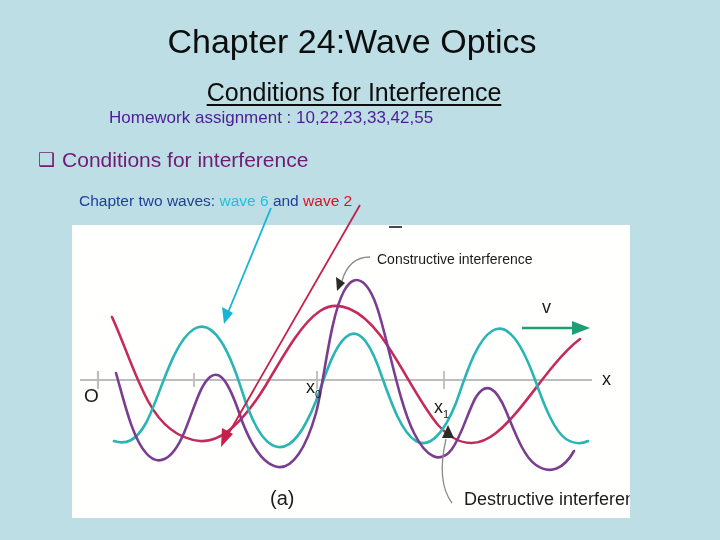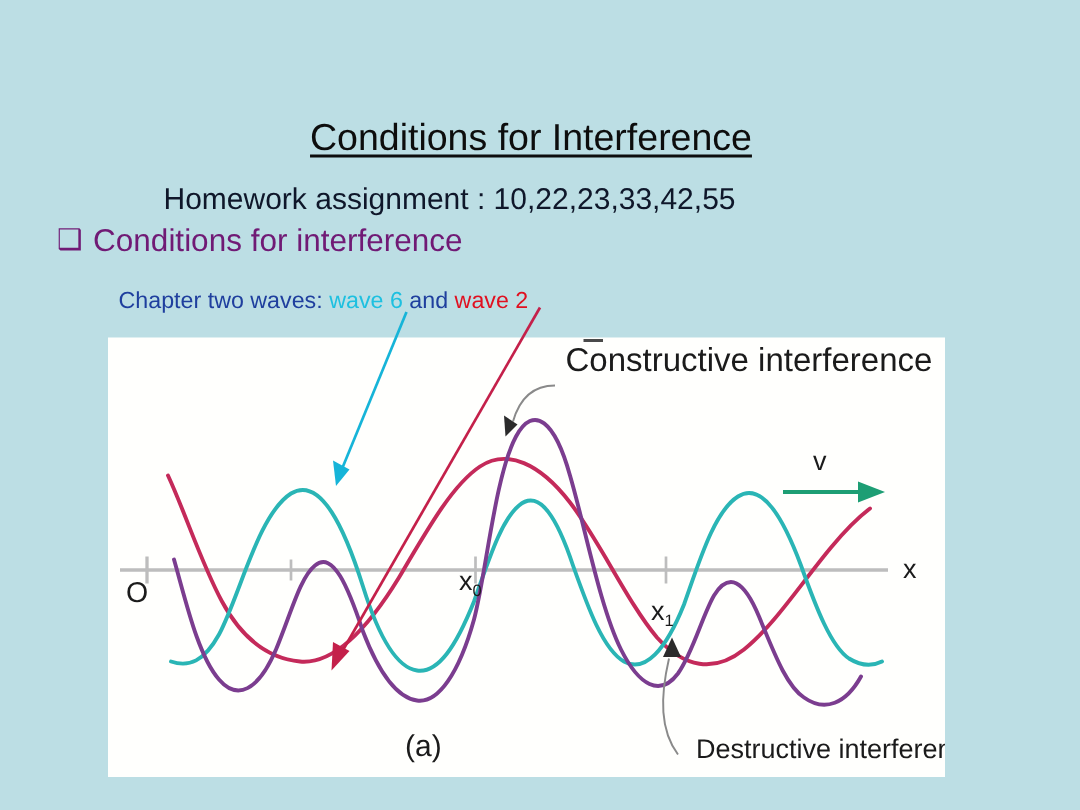--- a/index.html
+++ b/index.html
@@ -42,23 +42,23 @@
     color: #0d0d0d;
     white-space: nowrap;
     text-indent: -12px;
   }
   .title-sub span.u {
     text-decoration: underline;
     text-underline-offset: 3px;
   }
   .homework {
     position: absolute;
-    left: 109px; top: 122px;
-    font-size: 20px;
-    color: #0f172a;
+    left: 109px; top: 108px;
+    font-size: 17px;
+    color: #4c1d95;
     white-space: nowrap;
   }
   
   .bullet-line {
     position: absolute;
     left: 38px; top: 148px;
     font-size: 21px;
     color: #701a75;
     white-space: nowrap;
   }
@@ -98,20 +98,21 @@
     left: 0; top: 0;
     width: 720px; height: 540px;
     pointer-events: none;
   }
 </style>
 </head>
 <body>
 
 <div class="slide">
 
+  <div class="title-main">Chapter 24:Wave Optics</div>
 
   <div class="title-sub">
     <span class="u">Conditions for Interference</span>
   </div>
 
   <div class="homework">Homework assignment : 10,22,23,33,42,55</div>
 
   <div class="bullet-line">
     <span class="bullet-mark">❑</span><span>Conditions for interference</span>
   </div>
@@ -179,21 +180,21 @@
     <div class="fig-label" style="left:12px; top:160px; font-size:19px;">O</div>
 
     <div class="fig-label" style="left:234px; top:152px; font-size:18px;"><span>x</span><sub style="font-size:11px">0</sub></div>
 
     <div class="fig-label" style="left:362px; top:172px; font-size:18px;"><span>x</span><sub style="font-size:11px">1</sub></div>
 
     <div class="fig-label" style="left:530px; top:144px; font-size:18px;">x</div>
 
     <div class="fig-label" style="left:470px; top:72px; font-size:18px;">v</div>
 
-    <div class="fig-label" style="left:305px; top:2px; font-size:22px; white-space:nowrap;">Constructive interference</div>
+    <div class="fig-label" style="left:305px; top:26px; font-size:14px; white-space:nowrap;">Constructive interference</div>
 
     <div class="fig-label" style="left:392px; top:264px; font-size:18px; white-space:nowrap;">Destructive interference</div>
 
     <div class="fig-label" style="left:198px; top:262px; font-size:20px;">(a)</div>
   </div>
 
   <svg class="overlay-arrows" width="720" height="540">
 
     <g>
       <line x1="271" y1="208" x2="227" y2="315" stroke="#16b4d8" stroke-width="1.8"></line>

